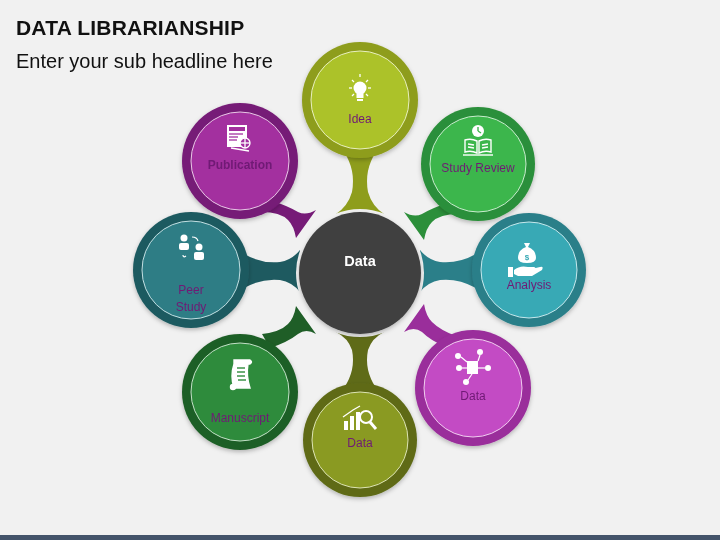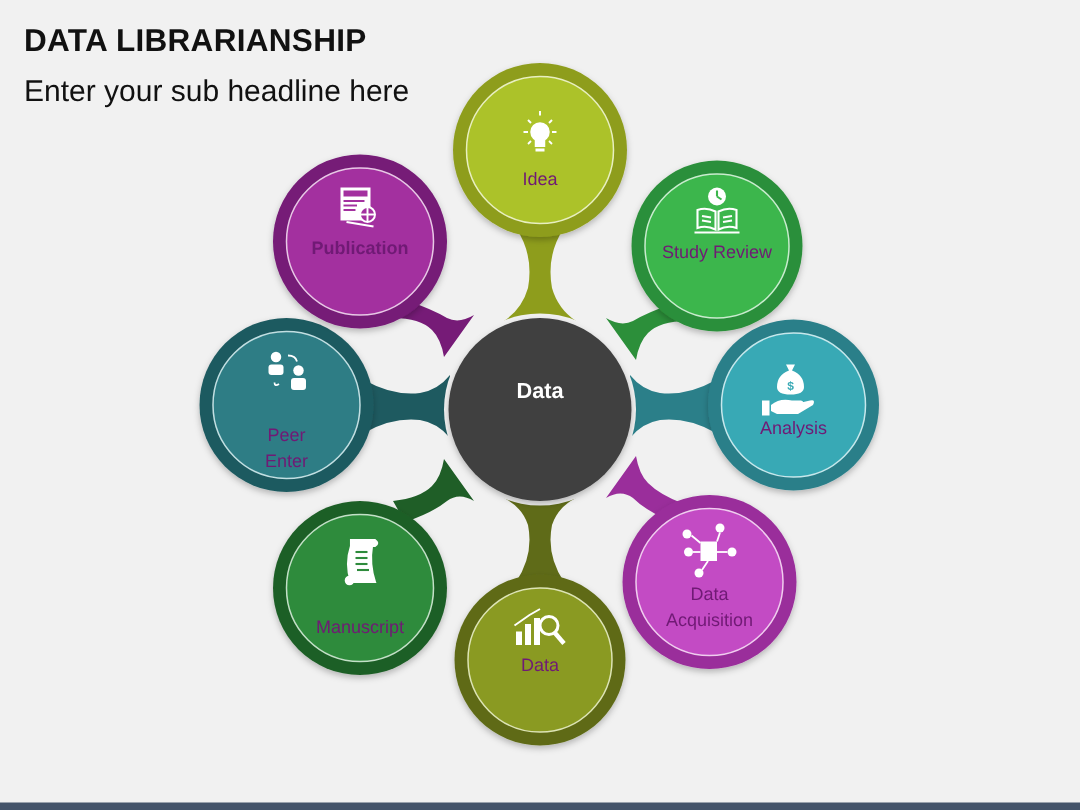--- a/index.html
+++ b/index.html
@@ -176,29 +176,28 @@
   <div>Idea</div>
 </div>
 <div class="node-label" style="left:478px; top:160px;">
   <div>Study Review</div>
 </div>
 <div class="node-label" style="left:529px; top:277px;">
   <div>Analysis</div>
 </div>
 <div class="node-label" style="left:473px; top:388px;">
   <div>Data</div>
-  <div>Acquisition</div>
 </div>
 <div class="node-label" style="left:360px; top:435px;">
   <div>Data</div>
 </div>
 <div class="node-label" style="left:240px; top:410px;">
   <div>Manuscript</div>
 </div>
 <div class="node-label" style="left:191px; top:282px;">
   <div>Peer</div>
-  <div>Enter</div>
+  <div>Study</div>
 </div>
 <div class="node-label" style="left:240px; top:157px;font-weight:bold;">
   <div>Publication</div>
 </div>
 
 <div class="bottom-bar"></div>
 
 </body></html>

